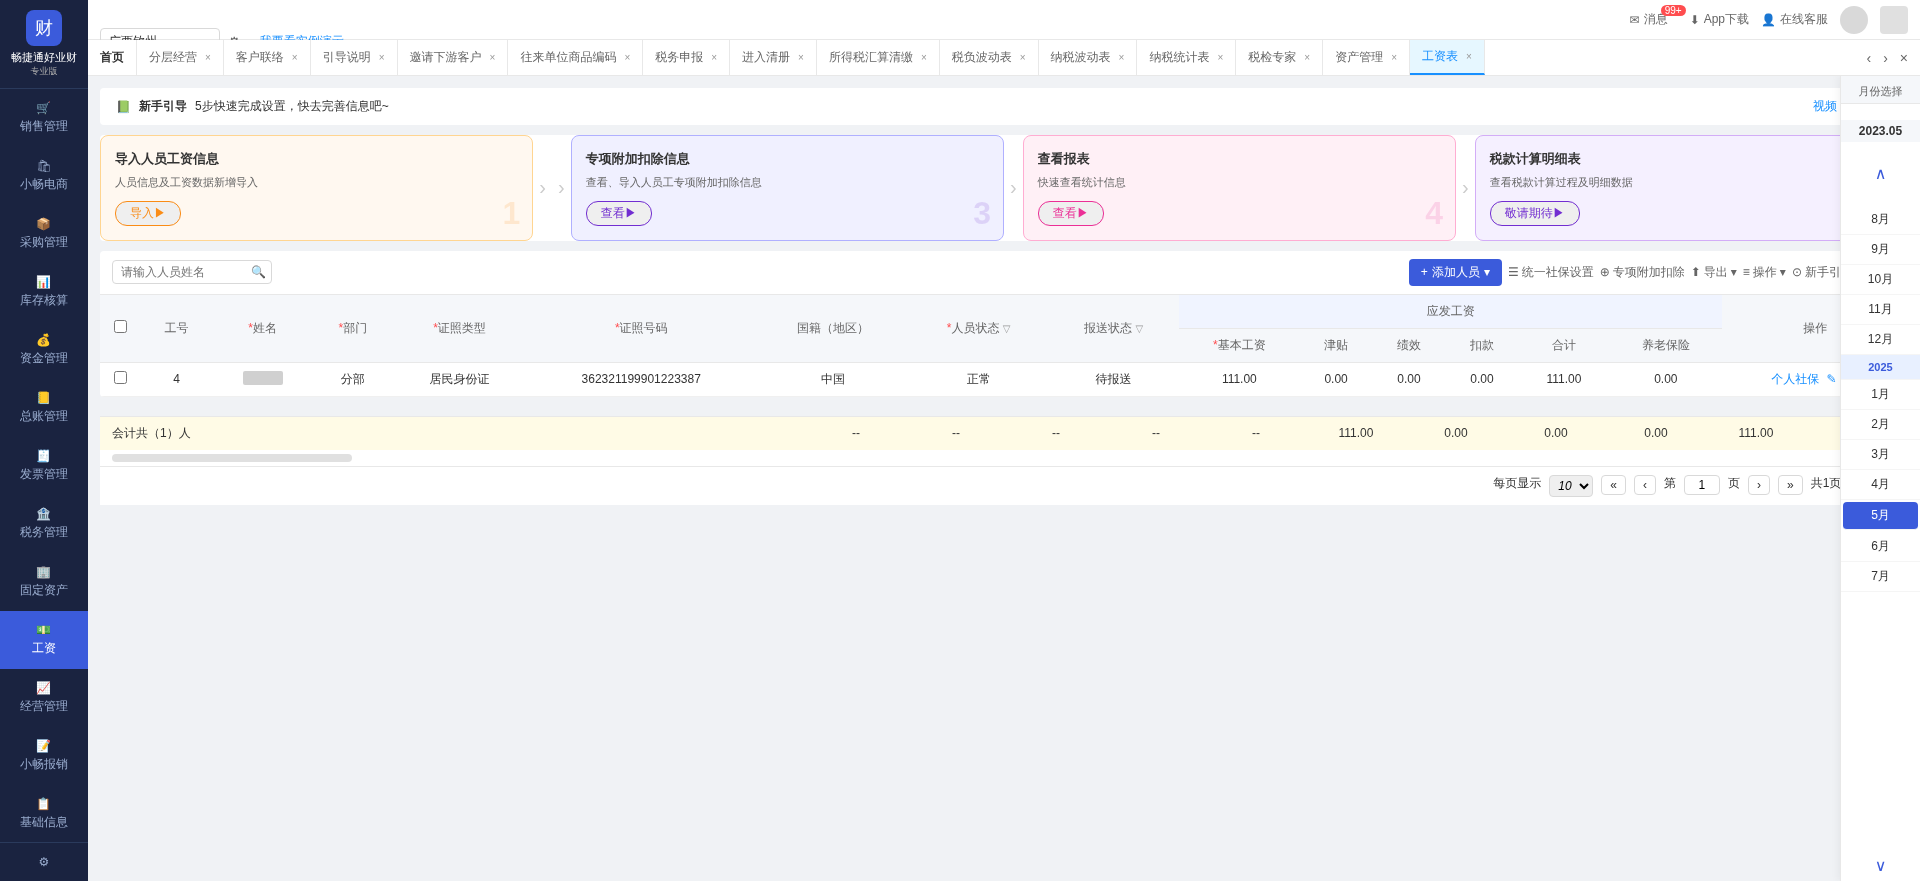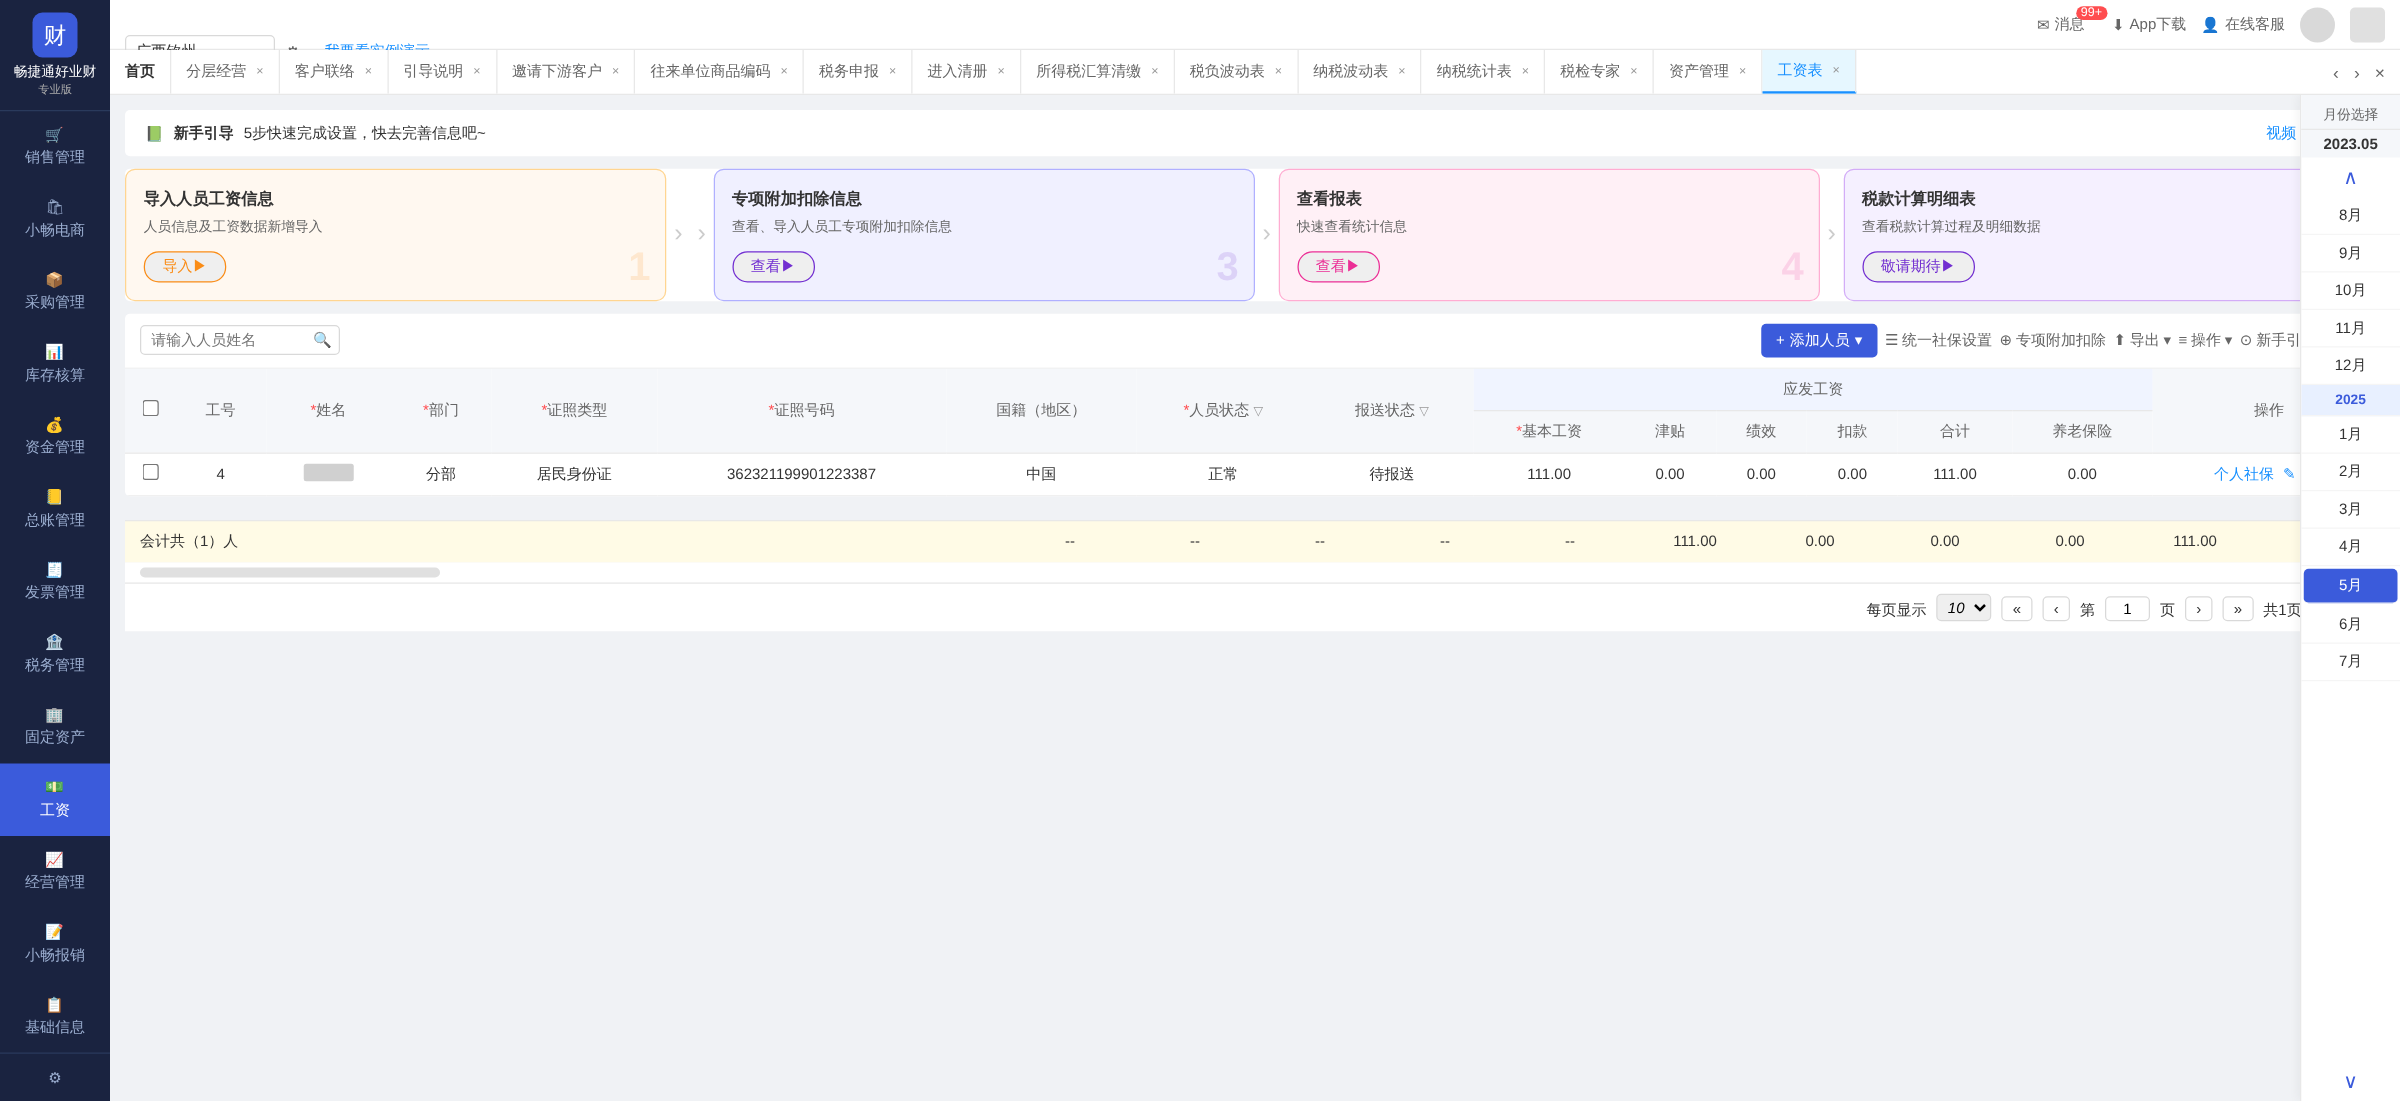--- a/index.html
+++ b/index.html
@@ -97,28 +97,28 @@
     .tag-required { color: #ff4d4f; }
     .sort-icon { color: #999; font-size: 10px; cursor: pointer; }
     .link-btn { color: #1890ff; cursor: pointer; background: none; border: none; font-size: 12px; margin: 0 2px; }
 
     
     .table-footer { background: #fffbe6; padding: 8px 12px; display: flex; align-items: center; font-size: 12px; border-top: 1px solid #e8e8e8; margin-top: 19px; }
     .footer-summary { display: flex; gap: 20px; align-items: center; }
     .footer-cell { min-width: 80px; text-align: center; color: #333; }
 
     
-    .pagination { background: #fff; padding: 8px 12px; display: flex; align-items: flex-end; justify-content: flex-end; gap: 8px; font-size: 12px; border-top: 1px solid #e8e8e8; }
+    .pagination { background: #fff; padding: 8px 12px; display: flex; align-items: flex-start; justify-content: flex-end; gap: 8px; font-size: 12px; border-top: 1px solid #e8e8e8; }
     .page-btn { border: 1px solid #d9d9d9; border-radius: 4px; padding: 2px 8px; cursor: pointer; background: #fff; color: #333; font-size: 12px; }
     .page-btn:disabled { color: #ccc; cursor: not-allowed; }
     .page-input { border: 1px solid #d9d9d9; border-radius: 4px; padding: 2px 4px; width: 36px; text-align: center; font-size: 12px; }
     .page-size-select { border: 1px solid #d9d9d9; border-radius: 4px; padding: 2px 4px; font-size: 12px; font-style: italic; }
 
     
-    .month-panel { position: absolute; right: 0; top: 0; width: 80px; background: #fff; border-left: 1px solid #e8e8e8; height: 100%; display: flex; flex-direction: column; z-index: 10; box-shadow: -2px 0 8px rgba(0,0,0,0.05); }
+    .month-panel { position: absolute; right: 0; top: 0; width: 80px; background: #fff; border-left: 1px solid #e8e8e8; height: 100%; display: flex; flex-direction: column; z-index: 10; box-shadow: -2px 0 8px rgba(0,0,0,0.05); gap: 16px; }
     .month-panel-title { font-size: 11px; color: #666; text-align: center; padding: 8px 4px 4px; background: #f5f7fa; border-bottom: 1px solid #e8e8e8; }
     .month-panel-year { font-size: 12px; font-weight: bold; text-align: center; padding: 4px; color: #333; background: #f5f7fa; }
     .month-panel-nav { display: flex; justify-content: center; align-items: center; padding: 4px; }
     .month-nav-btn { cursor: pointer; color: #3b5bdb; font-size: 16px; padding: 2px 6px; border-radius: 50%; }
     .month-list { flex: 1; overflow-y: auto; }
     .month-item { padding: 6px 8px; text-align: center; cursor: pointer; font-size: 12px; color: #333; border-bottom: 1px solid #f5f5f5; }
     .month-item.active { background: #3b5bdb; color: #fff; border-radius: 4px; margin: 2px; padding: 5px 4px; }
     .month-item.year-header { background: #e8f0ff; color: #3b5bdb; font-weight: bold; font-size: 11px; cursor: default; }
     .month-panel-bottom { display: flex; justify-content: center; padding: 4px; }
   </style>

